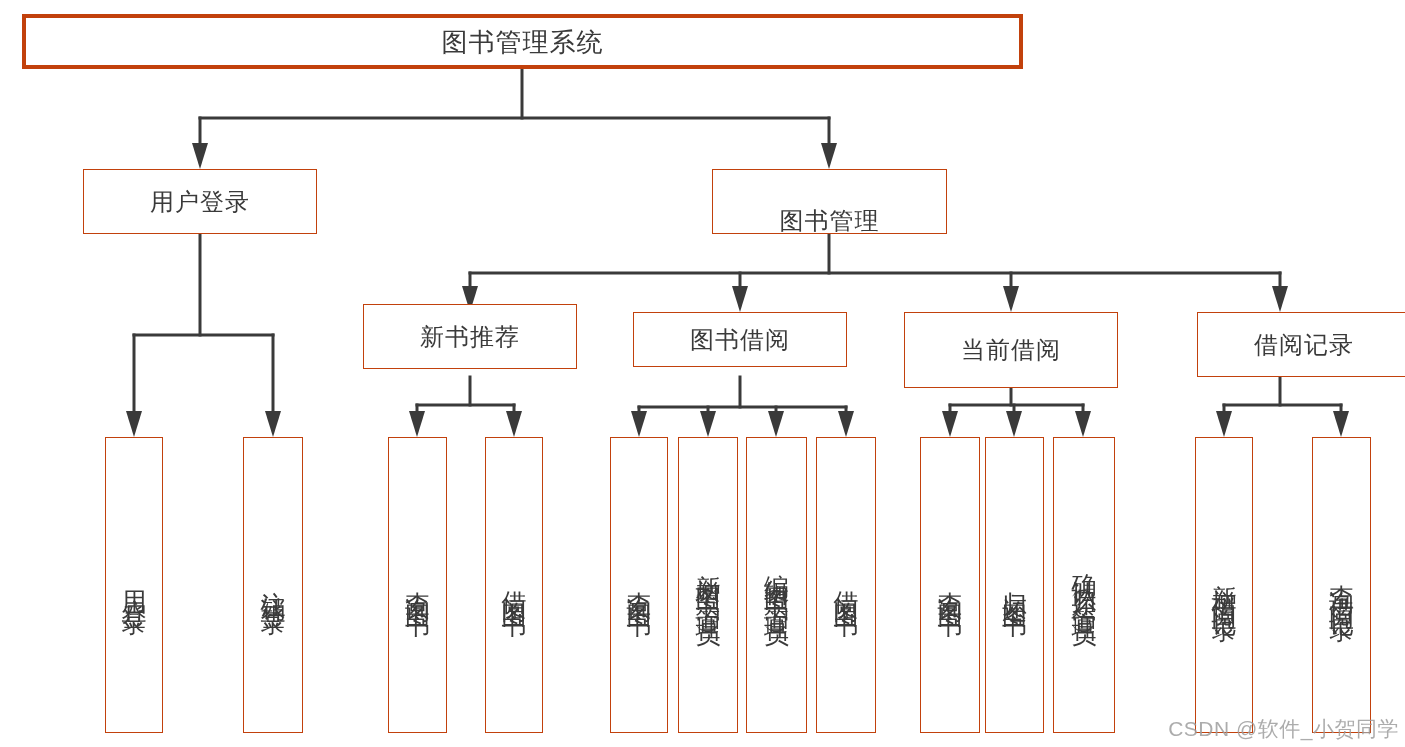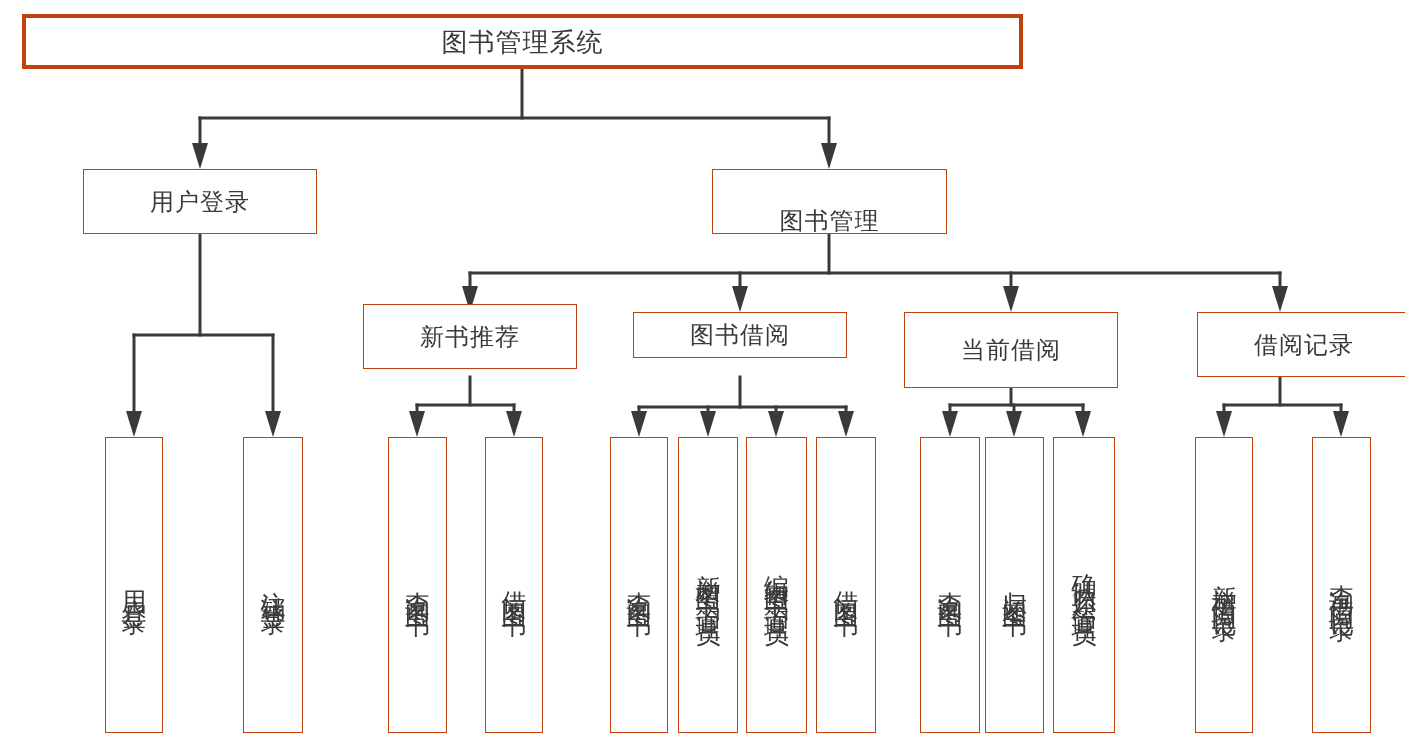--- a/index.html
+++ b/index.html
@@ -127,21 +127,21 @@
       </div>
       <div class="node" style="left: 83px; top: 169px; width: 234px; height: 65px;">
         <span class="lbl">用户登录</span>
       </div>
       <div class="node" style="left: 712px; top: 169px; width: 235px; height: 65px; align-items: flex-end;">
         <span class="lbl">图书管理</span>
       </div>
       <div class="node" style="left: 363px; top: 304px; width: 214px; height: 65px;">
         <span class="lbl">新书推荐</span>
       </div>
-      <div class="node" style="left: 633px; top: 312px; width: 214px; height: 46px;">
+      <div class="node" style="left: 633px; top: 312px; width: 214px; height: 55px;">
         <span class="lbl">图书借阅</span>
       </div>
       <div class="node" style="left: 904px; top: 312px; width: 214px; height: 76px;">
         <span class="lbl">当前借阅</span>
       </div>
       <div class="node" style="left: 1173px; top: 312px; width: 214px; height: 65px; margin-left: 24px;">
         <span class="lbl">借阅记录</span>
       </div>
       <div class="node vert" style="left: 105px; top: 437px; width: 58px; height: 296px;">
         <span class="lbl">用户登录</span>
@@ -176,13 +176,14 @@
       <div class="node vert" style="left: 1053px; top: 437px; width: 62px; height: 296px;">
         <span class="lbl">确认归还（管理员）</span>
       </div>
       <div class="node vert" style="left: 1195px; top: 437px; width: 58px; height: 296px;">
         <span class="lbl">新增借阅记录</span>
       </div>
       <div class="node vert" style="left: 1312px; top: 437px; width: 59px; height: 296px;">
         <span class="lbl">查询借阅记录</span>
       </div>
     </div>
+  <div class="watermark">CSDN @软件_小贺同学</div>
 </div>
 
 </body></html>

